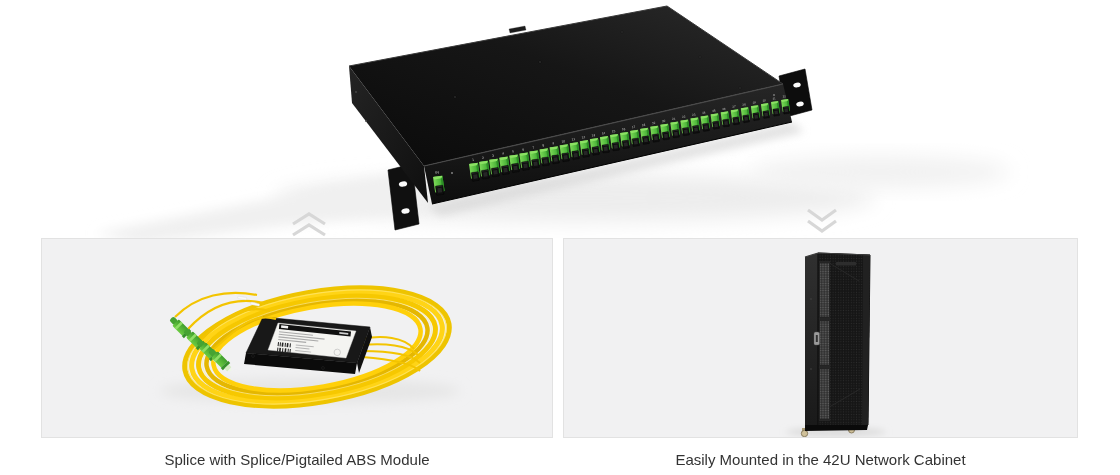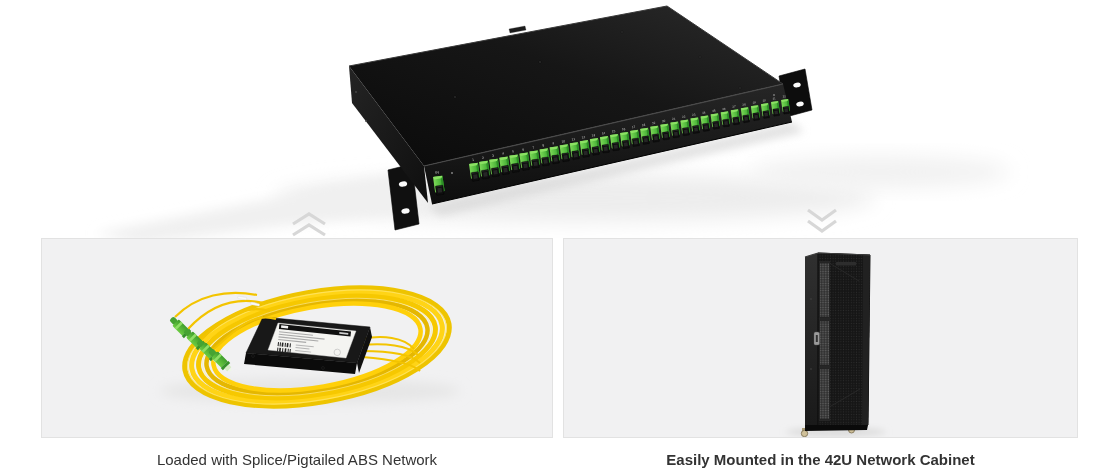--- a/index.html
+++ b/index.html
@@ -5,21 +5,21 @@
   html,body{margin:0;padding:0;background:#fff;}
   .stage{position:relative;width:1120px;height:475px;background:#fff;overflow:hidden;
          font-family:"Liberation Sans",sans-serif;}
   .abs{position:absolute;}
   .feature-panel{position:absolute;top:238px;height:200px;background:#f1f1f2;border:1px solid #e2e2e2;box-sizing:border-box;}
   .feature-panel.left{left:41px;width:512px;}
   .feature-panel.right{left:563px;width:515px;}
   .caption{position:absolute;top:449px;height:22px;line-height:22px;text-align:center;
            font-size:15px;color:#333333;}
   .caption.left{left:41px;width:512px;}
-  .caption.right{left:563px;width:515px;font-weight:bold;}
+  .caption.right{left:563px;width:515px;}
   svg{display:block;}
   text{font-family:"Liberation Sans",sans-serif;}
 </style>
 </head>
 <body>
 
 <div class="stage">
 
   <svg class="abs" style="left:0;top:0" width="1120" height="238" viewBox="0 0 1120 238">
     <defs>
@@ -566,16 +566,16 @@
         <rect x="255.8" y="130" width="9.4" height="50" fill="url(#honeyP)" stroke="#1a1a1a" stroke-width="0.3"></rect>
         <rect x="250" y="93" width="5.5" height="13" rx="1.5" fill="#9b9b9b" stroke="#555" stroke-width="0.4"></rect>
         <rect x="251.8" y="96" width="2" height="7" fill="#333"></rect>
       </g>
 
       <path d="M241,18 L254,14 L306,16" fill="none" stroke="#3e3e3e" stroke-width="1.2"></path>
       <polygon points="241,186 304,186 303,191 241,192" fill="#0a0a0a"></polygon>
     </svg>
   </div>
 
-  <div class="caption left">Loaded with Splice/Pigtailed ABS Network</div>
+  <div class="caption left">Splice with Splice/Pigtailed ABS Module</div>
   <div class="caption right">Easily Mounted in the 42U Network Cabinet</div>
 
 </div>
 
 </body></html>

